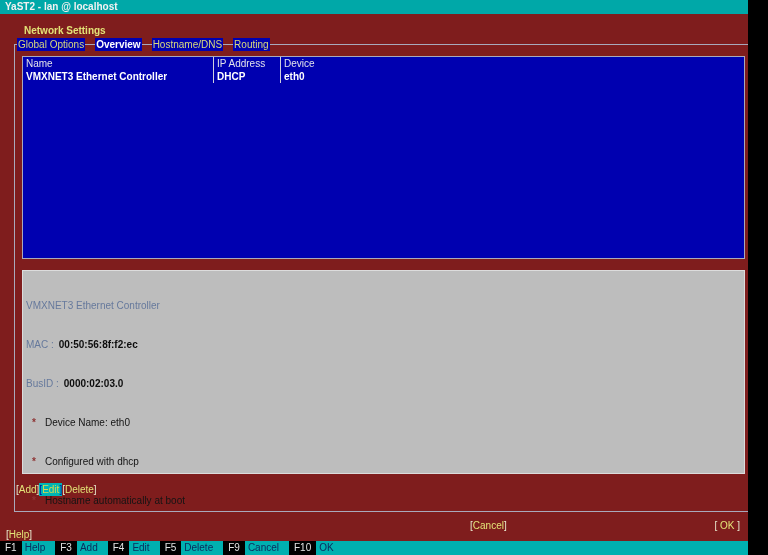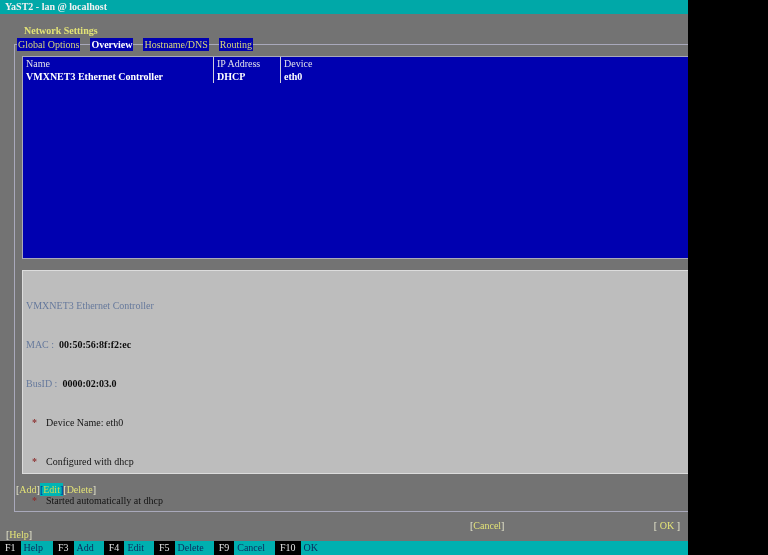--- a/index.html
+++ b/index.html
@@ -1,19 +1,19 @@
 <!DOCTYPE html>
 <html><head>
 <meta charset="utf-8">
 <style>
   html,body { margin:0; padding:0; background:#000; }
   .screen {
-    position:relative; width:688px; height:555px; overflow:hidden;
-    background:#737373;
-    font-family:Liberation Serif, serif;
+    position:relative; width:748px; height:555px; overflow:hidden;
+    background:#7f1d1d;
+    font-family:Liberation Sans, sans-serif;
     font-size:10px; line-height:13px;
     cursor:default;
   }
   .titlebar {
     position:absolute; left:0; top:0; width:768px; height:14px;
     background:#00a8a8; color:#f2f2f2; font-weight:bold;
     padding-left:5px; box-sizing:border-box;
   }
   .heading { position:absolute; left:24px; top:24px; color:#e3e377; font-weight:bold; }
 
@@ -97,21 +97,21 @@
       <span class="tcell c-note"></span>
     </div>
   </div>
 
   <div class="details">
     <div class="dline dtitle">VMXNET3 Ethernet Controller</div>
     <div class="dline"><span class="dlabel">MAC :</span><span class="dvalue">00:50:56:8f:f2:ec</span></div>
     <div class="dline"><span class="dlabel">BusID :</span><span class="dvalue">0000:02:03.0</span></div>
     <div class="dline"><span class="bstar">*</span><span>Device Name: eth0</span></div>
     <div class="dline"><span class="bstar">*</span><span>Configured with dhcp</span></div>
-    <div class="dline"><span class="bstar">*</span><span>Started automatically at dhcp</span></div>
+    <div class="dline"><span class="bstar">*</span><span>Hostname automatically at boot</span></div>
   </div>
 
   <div class="btn-row">
     <span class="tbtn"><span class="br">[</span><span class="lbl">Add</span><span class="br">]</span></span><span class="tbtn focused"><span class="br">[</span><span class="lbl">Edit</span><span class="br">]</span></span><span class="tbtn"><span class="br">[</span><span class="lbl">Delete</span><span class="br">]</span></span>
   </div>
 
   <span class="tbtn b-help"><span class="br">[</span><span class="lbl">Help</span><span class="br">]</span></span>
 
   <span class="tbtn b-cancel"><span class="br">[</span><span class="lbl">Cancel</span><span class="br">]</span></span>
 

